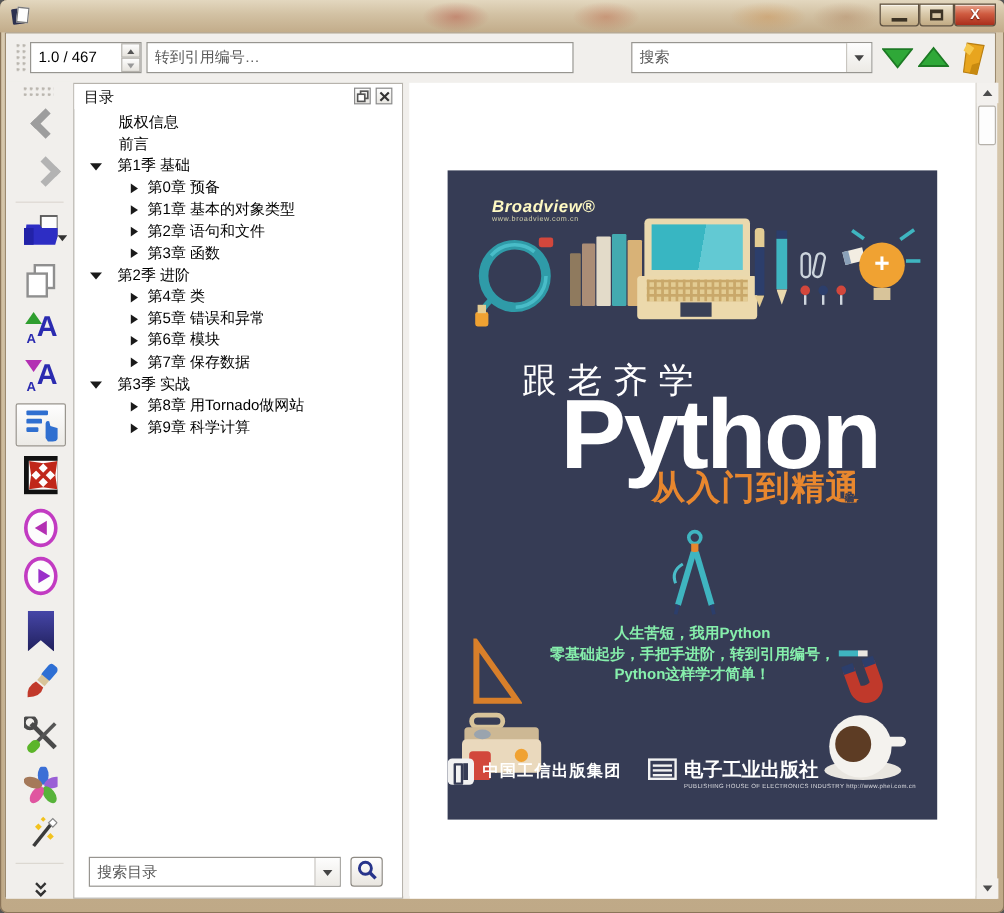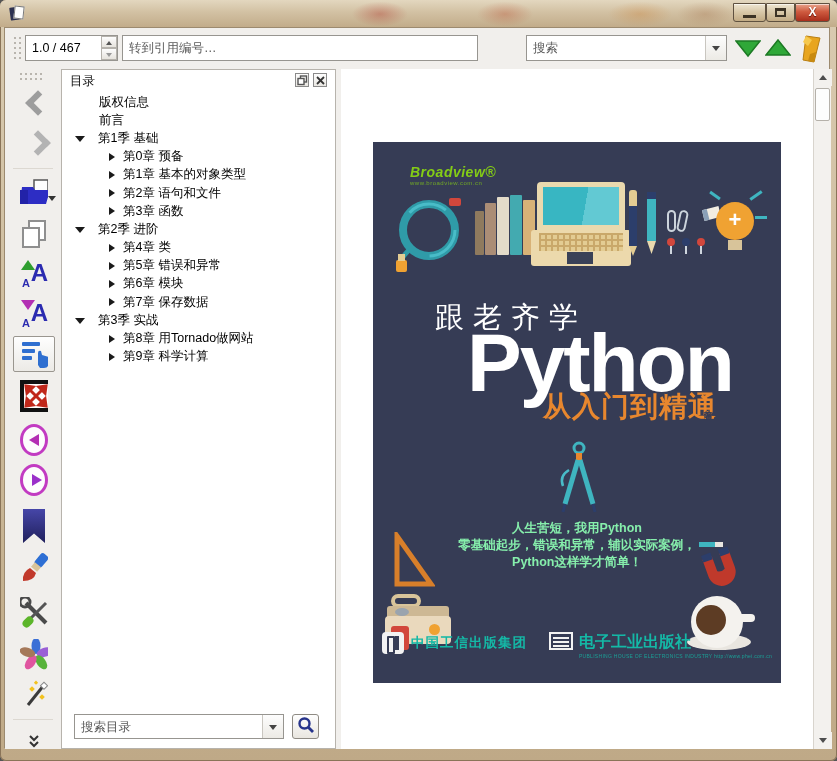--- a/index.html
+++ b/index.html
@@ -98,21 +98,21 @@
   .viewport{position:absolute;left:336px;top:41px;width:472px;height:680px;background:#fff;overflow:hidden;}
   .scrollbar{position:absolute;left:808px;top:41px;width:18px;height:680px;background:#f3f1ee;border-left:1px solid #d8d4cd;}
   .scroll-btn{position:absolute;left:0;width:18px;height:17px;background:#f3f1ee;border:0;padding:0;}
   .scroll-btn.up{top:0;}
   .scroll-btn.down{bottom:0;}
   .scroll-btn.up::after{content:"";position:absolute;left:5px;top:6px;border:4px solid transparent;border-bottom:5px solid #4d4d4d;border-top:0;}
   .scroll-btn.down::after{content:"";position:absolute;left:5px;top:6px;border:4px solid transparent;border-top:5px solid #4d4d4d;border-bottom:0;}
   .scroll-thumb{position:absolute;left:1px;top:19px;width:15px;height:33px;background:#fdfdfd;border:1px solid #b5b1aa;border-radius:2px;}
   
   .cover{position:absolute;left:32px;top:73px;width:408px;height:541px;background:#363c55;overflow:hidden;}
-  .bv-logo{position:absolute;left:37px;top:22px;color:#84cc16;}
+  .bv-logo{position:absolute;left:37px;top:22px;color:#fef9c3;}
   .bv-name{font-size:14px;font-weight:bold;font-style:italic;letter-spacing:.5px;}
   .bv-url{font-size:6px;opacity:.75;letter-spacing:.5px;}
   
   .cable{position:absolute;left:14px;top:48px;}
   .books{position:absolute;left:102px;top:57px;width:60px;height:56px;display:flex;align-items:flex-end;gap:1px;}
   .bk{border-radius:1px;}
   .laptop{position:absolute;left:158px;top:40px;width:100px;}
   .lap-screen{width:88px;height:48px;margin:0 auto;background:#ead9ae;border-radius:4px 4px 0 0;padding:5px 6px;}
   .lap-screen-in{width:100%;height:100%;background:linear-gradient(100deg,#38b6c2 55%,#62c9d3 55%);}
   .lap-body{width:100px;height:36px;background:#ecd9ac;border-radius:3px;position:relative;}
@@ -158,21 +158,21 @@
   .cam-film{position:absolute;left:6px;top:32px;width:18px;height:24px;background:#d2473c;border-radius:3px;}
   .cam-dot{position:absolute;left:44px;top:30px;width:11px;height:11px;border-radius:50%;background:#f0a232;}
   .cam-eye{position:absolute;left:10px;top:14px;width:14px;height:8px;border-radius:50%;background:#9aa4ae;}
   .magnet{position:absolute;left:322px;top:398px;}
   .coffee{position:absolute;left:312px;top:452px;width:72px;height:62px;}
   .saucer{position:absolute;left:2px;top:40px;width:64px;height:16px;border-radius:50%;background:#e9e6e0;}
   .cup{position:absolute;left:6px;top:2px;width:52px;height:52px;border-radius:50%;background:#f4f2ee;}
   .cup-in{position:absolute;left:11px;top:11px;width:30px;height:30px;border-radius:50%;background:#5d3c24;}
   .cup-handle{position:absolute;left:56px;top:20px;width:14px;height:8px;background:#f4f2ee;border-radius:0 4px 4px 0;}
   
-  .publishers{position:absolute;left:0;top:490px;width:100%;display:flex;justify-content:center;align-items:flex-start;gap:22px;color:#14b8a6;}
+  .publishers{position:absolute;left:0;top:490px;width:100%;display:flex;align-items:flex-start;gap:22px;color:#ffffff;}
   .pub1{display:flex;align-items:center;gap:7px;}
   .pub1-logo{width:22px;height:22px;background:#f2f2f2;border-radius:4px;position:relative;}
   .pub1-logo::before{content:"";position:absolute;left:5px;top:4px;width:4px;height:14px;border:2px solid #363c55;border-radius:1px;}
   .pub1-logo::after{content:"";position:absolute;left:13px;top:4px;width:4px;height:14px;background:#363c55;}
   .pub1-name{font-size:13.5px;font-weight:bold;letter-spacing:1px;}
   .pub2{display:flex;align-items:flex-start;gap:6px;}
   .pub2-logo{width:24px;height:18px;border:2px solid #f2f2f2;position:relative;}
   .pub2-logo::before{content:"";position:absolute;left:2px;top:3px;width:16px;height:2px;background:#f2f2f2;box-shadow:0 4px 0 #f2f2f2,0 8px 0 #f2f2f2;}
   .pub2-name{font-size:16px;font-weight:bold;font-family:"DejaVu Serif","Liberation Serif",serif;}
   .pub2-sub{font-size:5px;opacity:.8;letter-spacing:.3px;}
@@ -528,21 +528,21 @@
             <line x1="27" y1="20" x2="14" y2="64" stroke="#3fb5c0" stroke-width="5"></line>
             <line x1="29" y1="20" x2="42" y2="64" stroke="#3fb5c0" stroke-width="5"></line>
             <path d="M18 30 Q8 36 12 46" stroke="#49bcc8" stroke-width="2.5" fill="none"></path>
             <line x1="14" y1="64" x2="12" y2="72" stroke="#2c3e6b" stroke-width="3"></line>
             <line x1="42" y1="64" x2="44" y2="72" stroke="#2c3e6b" stroke-width="3"></line>
           </svg>
         </div>
 
         <div class="slogan">
           <div>人生苦短，我用Python</div>
-          <div>零基础起步，错误和异常，辅以实际案例，</div>
+          <div>零基础起步，手把手进阶，转到引用编号，</div>
           <div>Python这样学才简单！</div>
         </div>
 
         <div class="setsquare">
           <svg width="44" height="58">
             <polygon points="6,4 6,52 40,52" fill="none" stroke="#d87f2a" stroke-width="5"></polygon>
           </svg>
         </div>
 
         <div class="camera">

